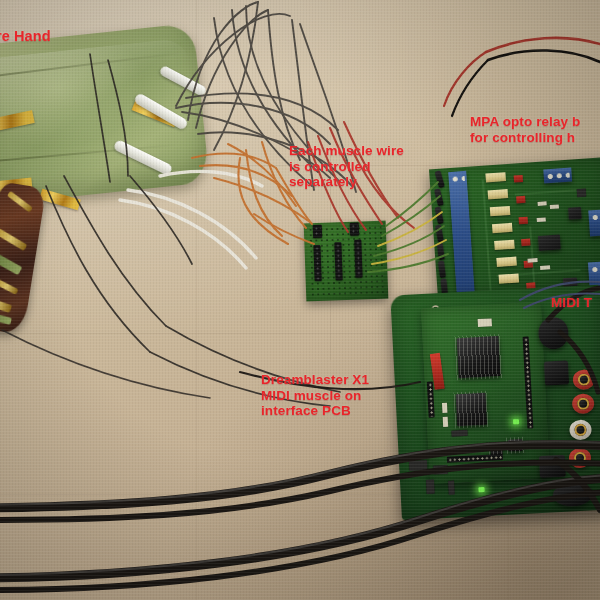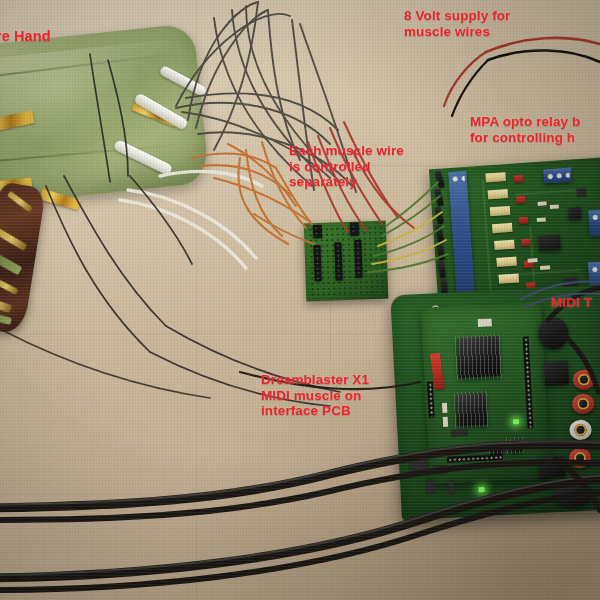--- a/index.html
+++ b/index.html
@@ -433,22 +433,20 @@
       <path d="M556,460 C578,474 590,492 600,510" stroke="#1b1713" stroke-width="6" fill="none"></path>
       <path d="M520,300 C544,286 572,280 600,282" stroke="#3f4a6b" stroke-width="2.2" fill="none"></path>
       <path d="M524,308 C548,296 574,292 600,294" stroke="#3f4a6b" stroke-width="2.2" fill="none"></path>
     </g>
   </svg>
 
   <div class="vig"></div>
   <div class="grain"></div>
 
   <div class="anno" style="left:-4px;top:29px;font-size:14.5px;">re Hand</div>
-  <div class="anno" style="left:404px;top:8px;">8 Volt supply for
-muscle wires</div>
   <div class="anno" style="left:470px;top:114px;">MPA opto relay b
 for controlling h</div>
   <div class="anno" style="left:289px;top:143px;">Each muscle wire
 is controlled
 separately</div>
   <div class="anno" style="left:551px;top:295px;">MIDI T</div>
   <div class="anno" style="left:261px;top:372px;">Dreamblaster X1
 MIDI muscle on
 interface PCB</div>
 

